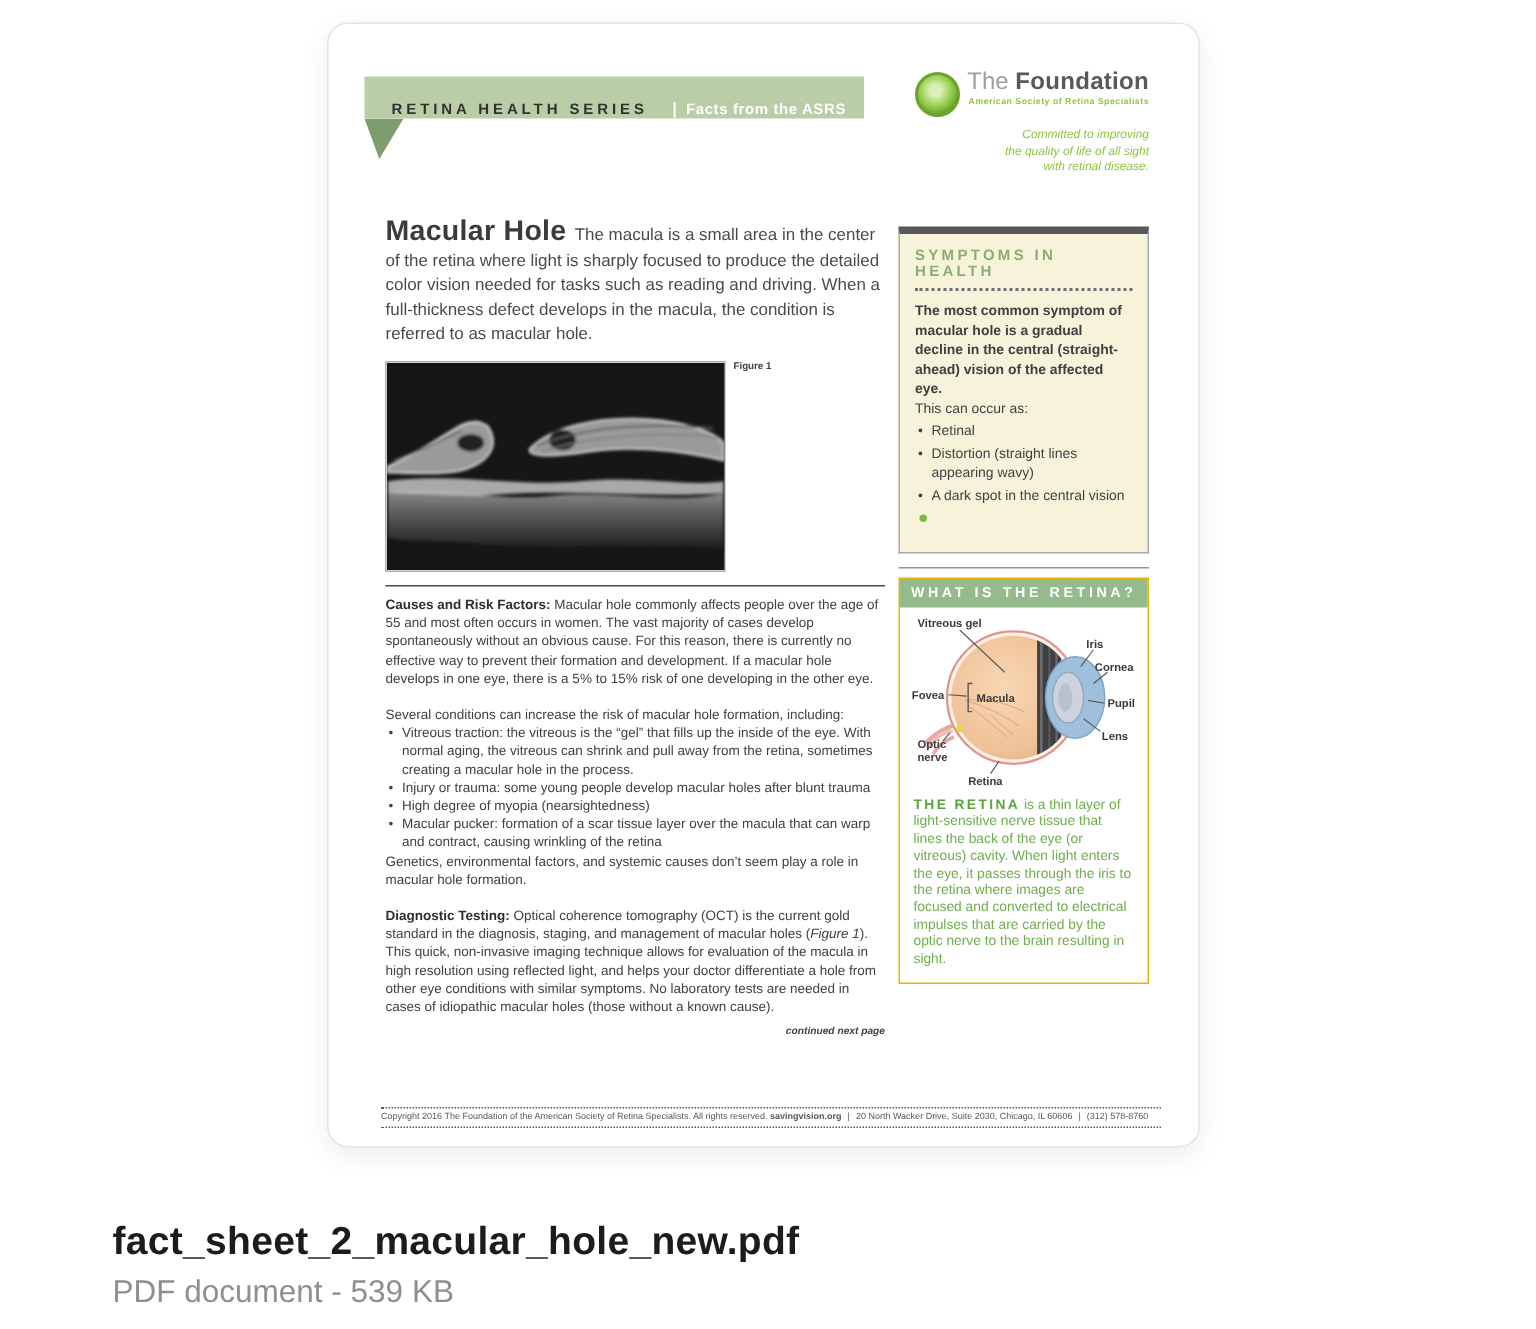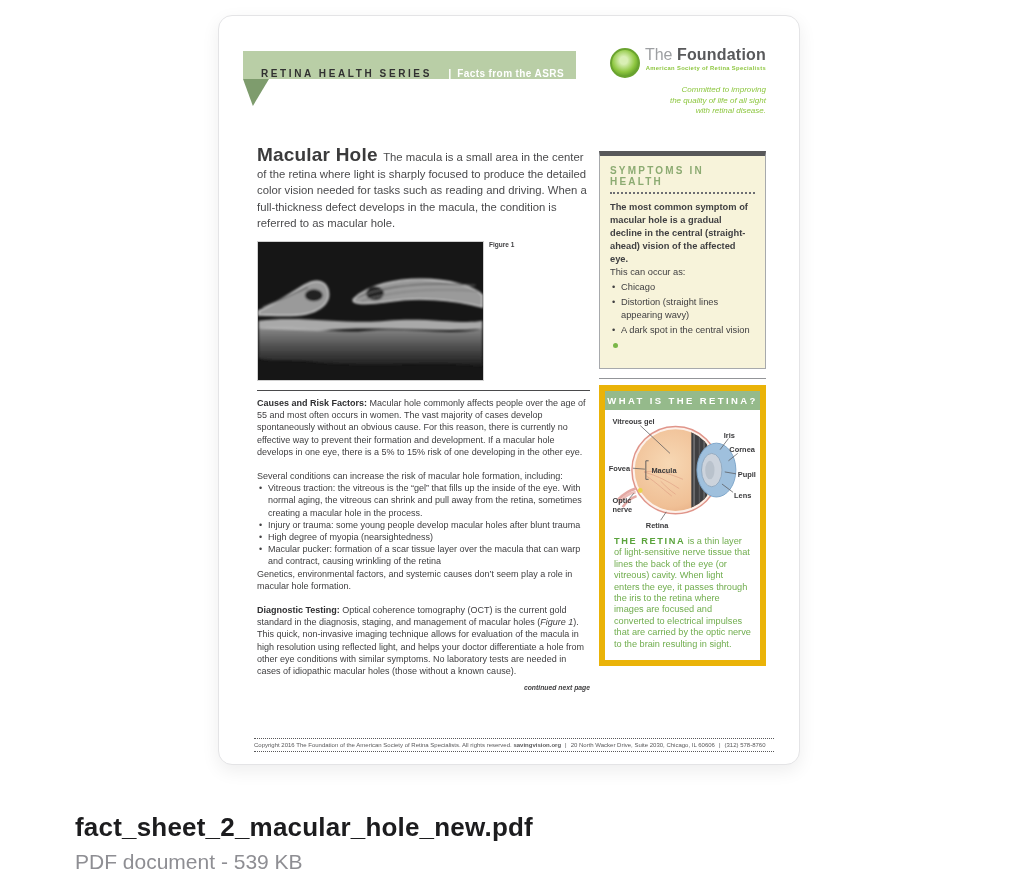--- a/index.html
+++ b/index.html
@@ -71,21 +71,21 @@
   .symptoms-title { font-size:10px; font-weight:bold; letter-spacing:2.2px; color:#8cab72; }
   .dotline { border-top:2px dotted #6d6e71; margin:5px 0 7px 0; }
   .symptoms-lead { font-size:9.3px; line-height:13px; font-weight:bold; color:#3f3f41; }
   .symptoms-txt { font-size:9.3px; line-height:13px; color:#414042; }
   .symptoms-box ul.plain { margin:2px 0; }
   .symptoms-box ul.plain li { margin:2px 0; }
   .end-dot { display:inline-block; width:5px; height:5px; border-radius:50%; background:#7ab648; margin-left:3px; }
 
   .side-divider { border:0; border-top:1px solid #939598; margin:9px 0 6px 0; }
 
-  .retina-box { border:6px solid #eab308; background:#ffffff; }
+  .retina-box { border:1px solid #eab308; background:#ffffff; }
   .retina-head {
     background:#95ba8b; color:#ffffff; text-align:center;
     font-size:9.5px; font-weight:bold; letter-spacing:2.4px; padding:4px 0;
   }
   .retina-diagram { width:100%; height:122px; display:block; }
   .retina-body { padding:4px 9px 10px 9px; font-size:9.2px; line-height:11.4px; color:#70ad4e; }
   .retina-lead { font-weight:bold; letter-spacing:1.6px; color:#5aa33c; }
 
   
   .pdf-footer { position:absolute; left:35px; right:25px; bottom:12px; }
@@ -195,21 +195,21 @@
     </div>
 
     <div class="sidebar">
 
       <div class="symptoms-box">
         <div class="symptoms-title">SYMPTOMS IN HEALTH</div>
         <div class="dotline"></div>
         <p class="symptoms-lead">The most common symptom of macular hole is a gradual decline in the central (straight-ahead) vision of the affected eye.</p>
         <p class="symptoms-txt">This can occur as:</p>
         <ul class="plain symptoms-txt">
-            <li>Chicago</li>
+            <li>Retinal</li>
             <li>Distortion (straight lines appearing wavy)</li>
             <li>A dark spot in the central vision</li>
           </ul>
         <p class="symptoms-txt"><span class="end-dot"></span></p>
       </div>
 
       <hr class="side-divider">
 
       <div class="retina-box">
         <div class="retina-head">WHAT IS THE RETINA?</div>

